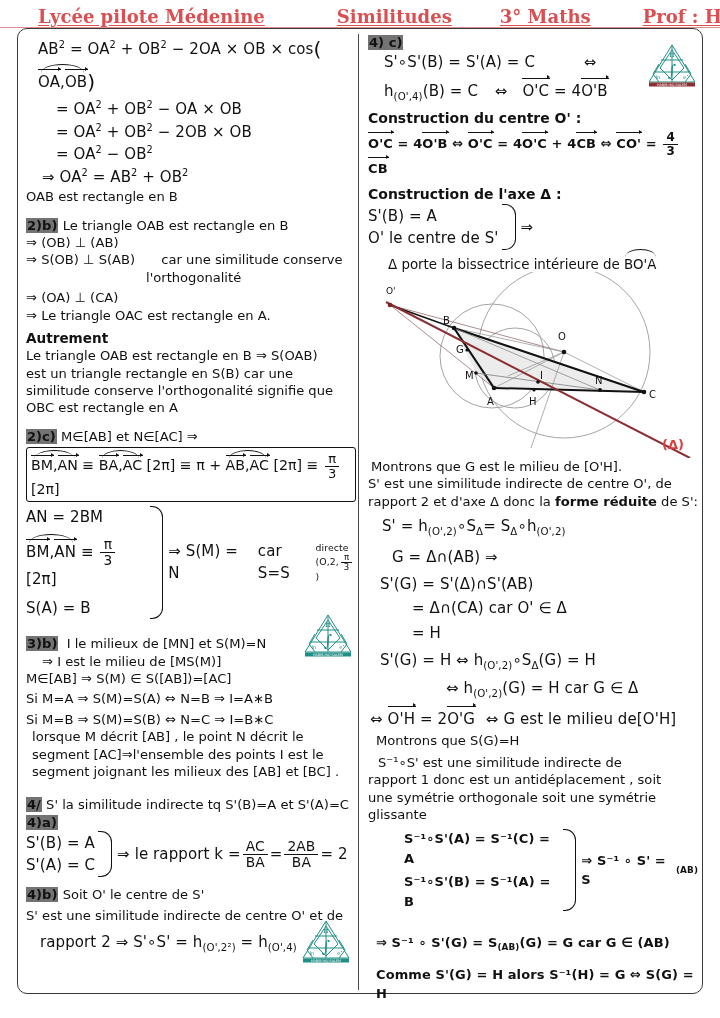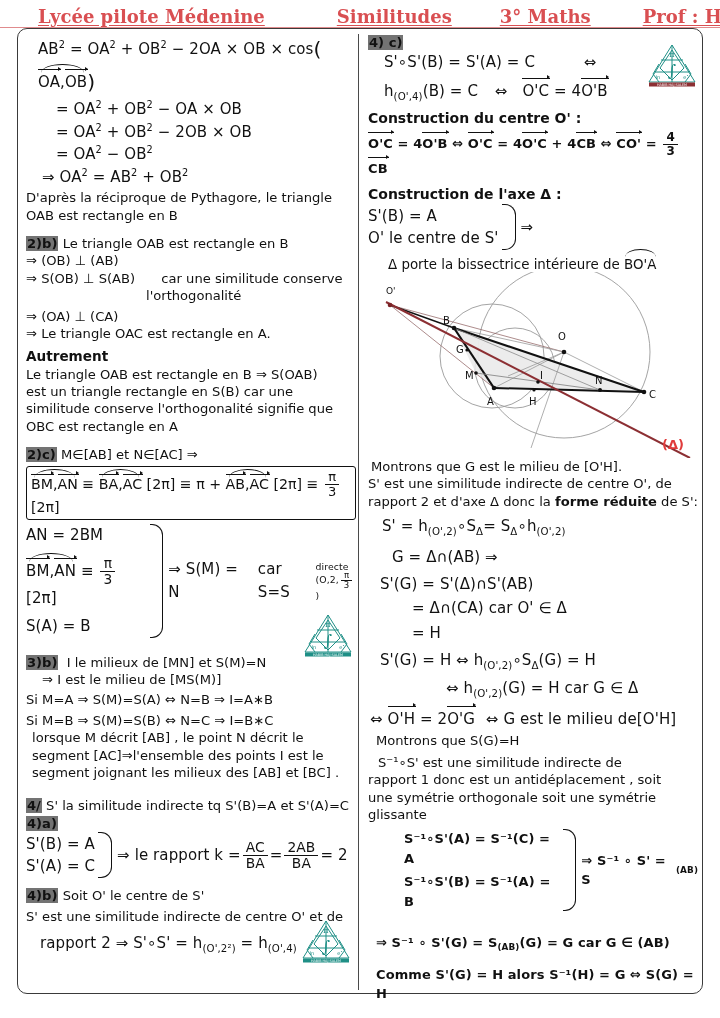--- a/index.html
+++ b/index.html
@@ -141,21 +141,20 @@
 <div class="col colL">
 
   <div class="blk">
     <div class="math" style="padding-left:12px;">
       AB<sup>2</sup> = OA<sup>2</sup> + OB<sup>2</sup> − 2OA × OB × cos<span style="font-size:1.35em;vertical-align:-.12em;">(</span><span class="arcpair"><span class="vec">OA</span>,<span class="vec">OB</span></span><span style="font-size:1.35em;vertical-align:-.12em;">)</span>
     </div>
     <div class="math indent2">= OA<sup>2</sup> + OB<sup>2</sup> − OA × OB</div>
     <div class="math indent2">= OA<sup>2</sup> + OB<sup>2</sup> − 2OB × OB</div>
     <div class="math indent2">= OA<sup>2</sup> − OB<sup>2</sup></div>
     <div class="math indent1">⇒ OA<sup>2</sup> = AB<sup>2</sup> + OB<sup>2</sup></div>
-    <div class="txt" style="margin-top:1px;">D'après la réciproque de Pythagore, le triangle</div>
     <div class="txt">OAB est rectangle  en B</div>
   </div>
 
   <div class="gap"></div>
 
   <div class="blk">
     <div class="txt">
       <span class="hl">2)b)</span>
       <span>Le triangle  OAB est  rectangle en B</span>
     </div>
@@ -223,20 +222,21 @@
   </div>
 
   <div class="gap-l"></div>
 
   <div class="blk">
     <div class="txt">
       <span class="hl">3)b)</span>
       <span style="margin-left:4px;">I le milieux de [MN]  et  S(M)=N</span>
     </div>
     <div class="txt indent1">⇒ I est le milieu de [MS(M)]</div>
+    <div class="txt">M∈[AB]  ⇒  S(M) ∈ S([AB])=[AC]</div>
     <div class="txt" style="margin-top:3px;">Si M=A ⇒ S(M)=S(A) ⇔ N=B ⇒ I=A∗B</div>
     <div class="txt" style="margin-top:3px;">Si M=B ⇒ S(M)=S(B) ⇔ N=C ⇒ I=B∗C</div>
     <div class="txt" style="padding-left:6px;">lorsque M décrit [AB] , le point N décrit le</div>
     <div class="txt" style="padding-left:6px;">segment [AC]⇒l'ensemble des  points I est le</div>
     <div class="txt" style="padding-left:6px;">segment  joignant les milieux des [AB] et [BC] .</div>
   </div>
 
   <div class="gap-l"></div>
 
   <div class="blk">

